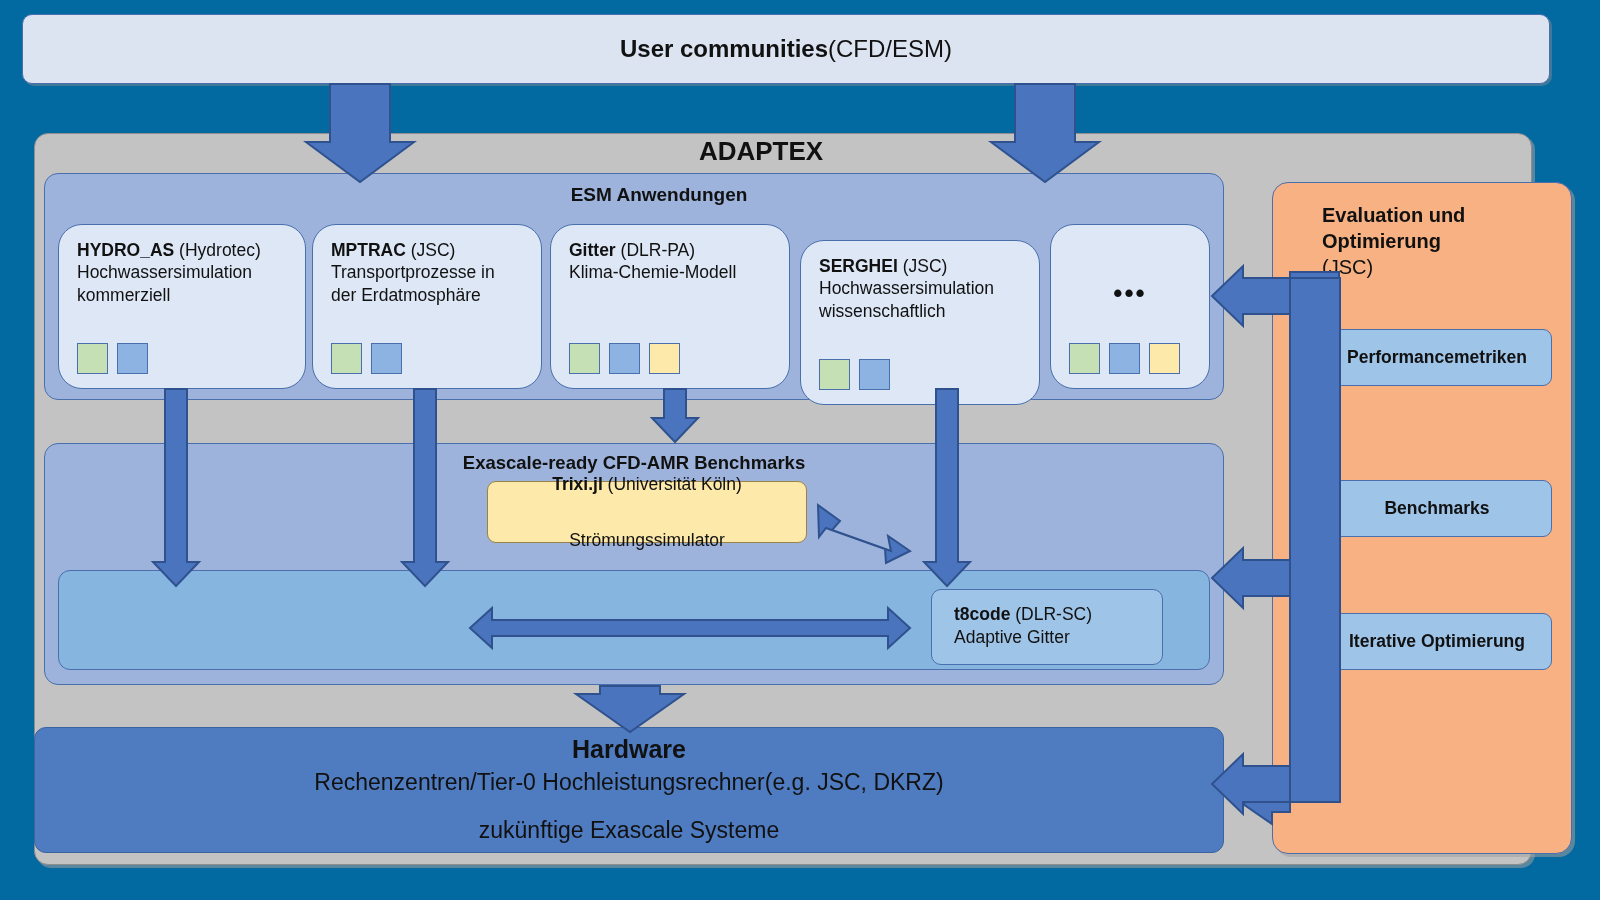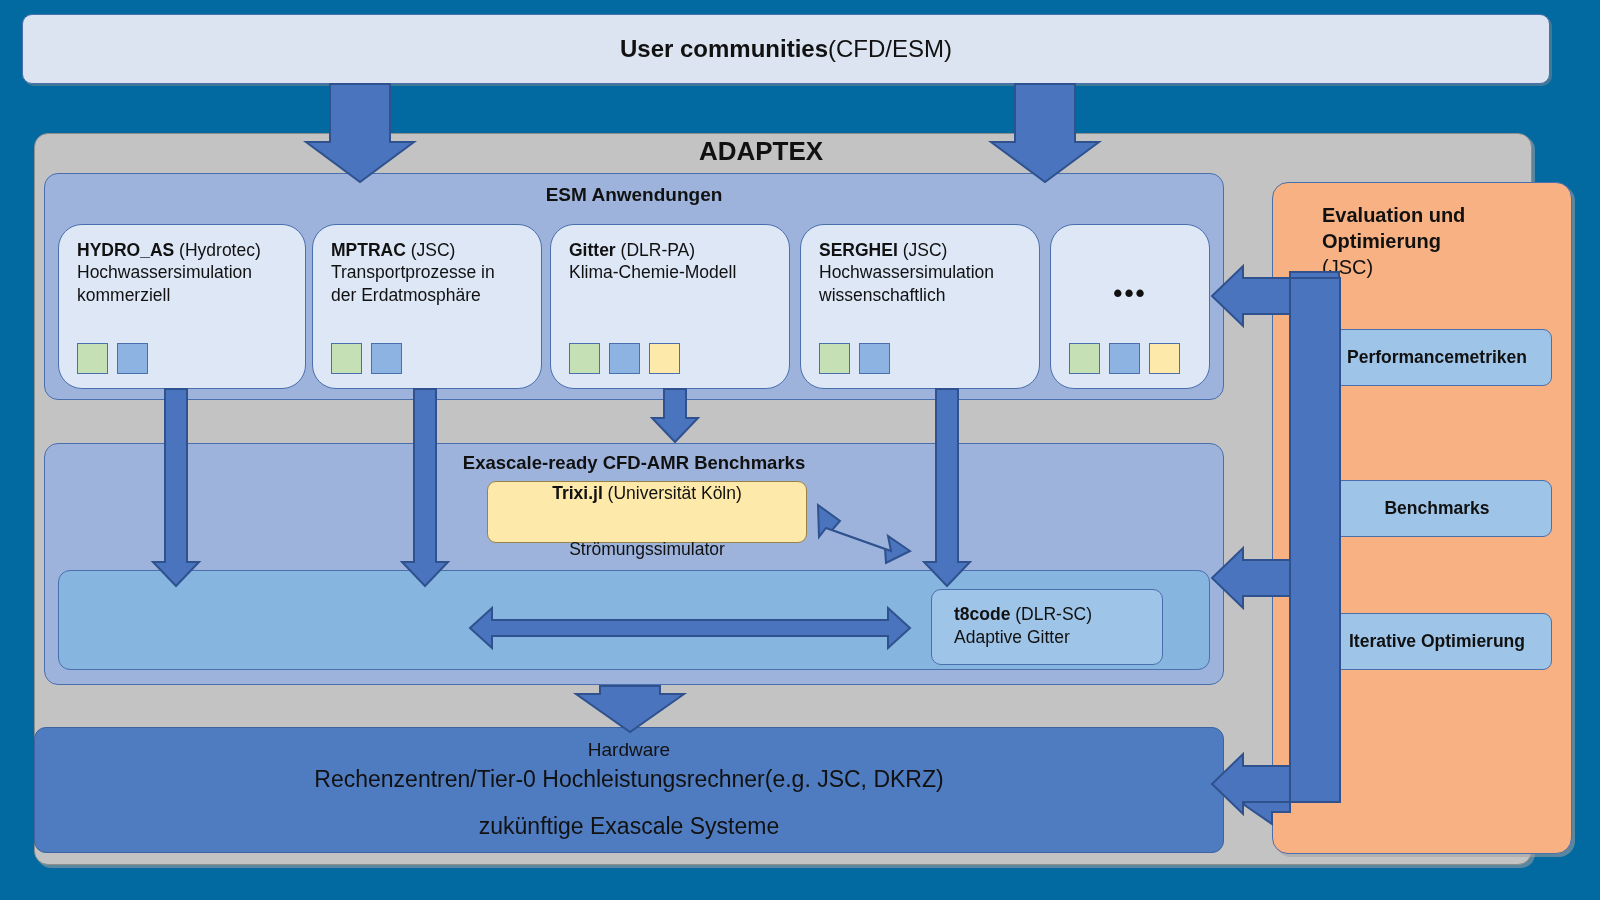--- a/index.html
+++ b/index.html
@@ -46,21 +46,21 @@
 
   
   #esm-panel{
     left:44px; top:173px; width:1180px; height:227px;
     background:#9db3dc;
     border:1.5px solid #4a6fad;
     border-radius:14px;
   }
   #esm-title{
     position:absolute; left:44px; top:184px; width:1180px;
-    text-align:center; font-size:19px; font-weight:bold; color:#111;
+    text-align:center; font-size:19px; font-weight:bold; color:#111;padding-left:25px;
   }
   .esm-card{
     position:absolute; top:224px; height:165px;
     background:#dde7f6;
     border:1.5px solid #4a6fad;
     border-radius:24px;
     padding:14px 0 0 18px;
     box-sizing:border-box;
     font-size:17.5px; line-height:1.28; color:#111;
   }
@@ -85,21 +85,21 @@
   }
   #fw-title{
     position:absolute; left:44px; top:452px; width:1180px;
     text-align:center; font-size:18.5px; font-weight:bold; color:#111;
   }
   #trixi{
     left:487px; top:481px; width:320px; height:62px;
     background:#fde9a9;
     border:1.5px solid #9a8347;
     border-radius:9px;
-    display:flex;flex-direction:column;align-items:center;justify-content:space-between;
+    display:flex;flex-direction:column;align-items:center;justify-content:center;
     font-size:17.5px;line-height:1.3;color:#111;gap:33px;
   }
   #trixi .hd{font-weight:bold;}
   #trixi .hd .org{font-weight:normal;}
   #fw-inner{
     left:58px; top:570px; width:1152px; height:100px;
     background:#86b5e0;
     border:1.5px solid #4a6fad;
     border-radius:12px 12px 12px 12px;
   }
@@ -124,21 +124,21 @@
 
   
   #hardware{
     left:34px; top:727px; width:1190px; height:126px;
     background:#4f7cc0;
     border:1.5px solid #3c63a0;
     border-radius:12px;
     display:flex;flex-direction:column;align-items:center;justify-content:center;
     color:#111;
   }
-  #hw-title{font-size:19px;font-weight:normal;margin-bottom:4px;}
+  #hw-title{font-size:25px;font-weight:bold;margin-bottom:4px;}
   #hw-l1{font-size:23px;line-height:1.28;}
   #hw-l2{font-size:23px;line-height:1.28;margin-top:18px;}
 
   
   #eval-panel{
     left:1272px; top:182px; width:300px; height:672px;
     background:#f7b183;
     border:1.5px solid #4a6fad;
     border-radius:16px;
     box-shadow:3px 3px 0 rgba(160,160,160,.55);
@@ -201,21 +201,21 @@
   <div class="esm-card" style="left:550px;width:240px;">
     <div class="hd"><span>Gitter</span><span class="org"> (DLR-PA)</span></div>
     <div>Klima-Chemie-Modell</div>
     <div class="chips">
       <span class="chip green"></span>
       <span class="chip blue"></span>
       <span class="chip yellow"></span>
     </div>
   </div>
 
-  <div class="esm-card" style="left:800px;width:240px;">
+  <div class="esm-card" style="left:800px;width:240px;margin-top:16px;">
     <div class="hd"><span>SERGHEI</span><span class="org"> (JSC)</span></div>
     <div>Hochwassersimulation</div>
     <div>wissenschaftlich</div>
     <div class="chips">
       <span class="chip green"></span>
       <span class="chip blue"></span>
     </div>
   </div>
 
   <div class="esm-card" style="left:1050px;width:160px;">

